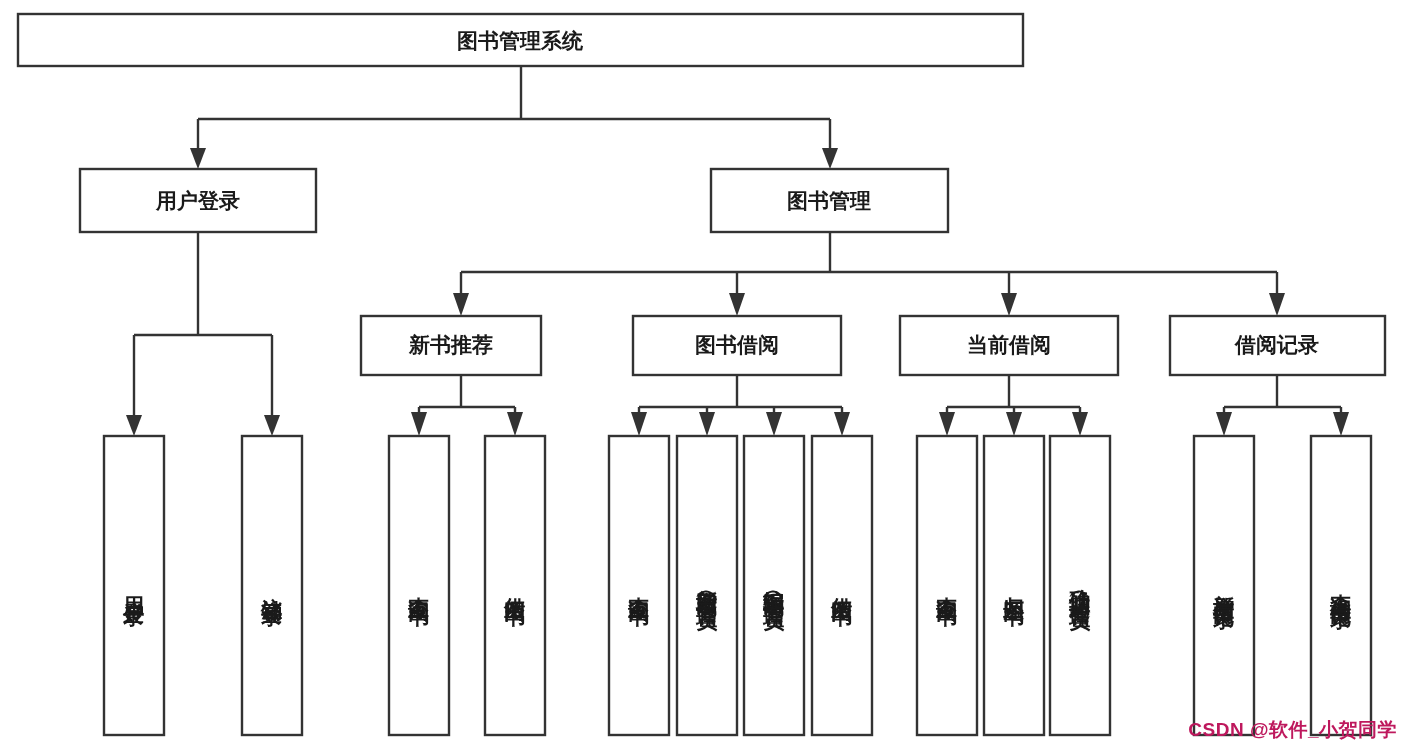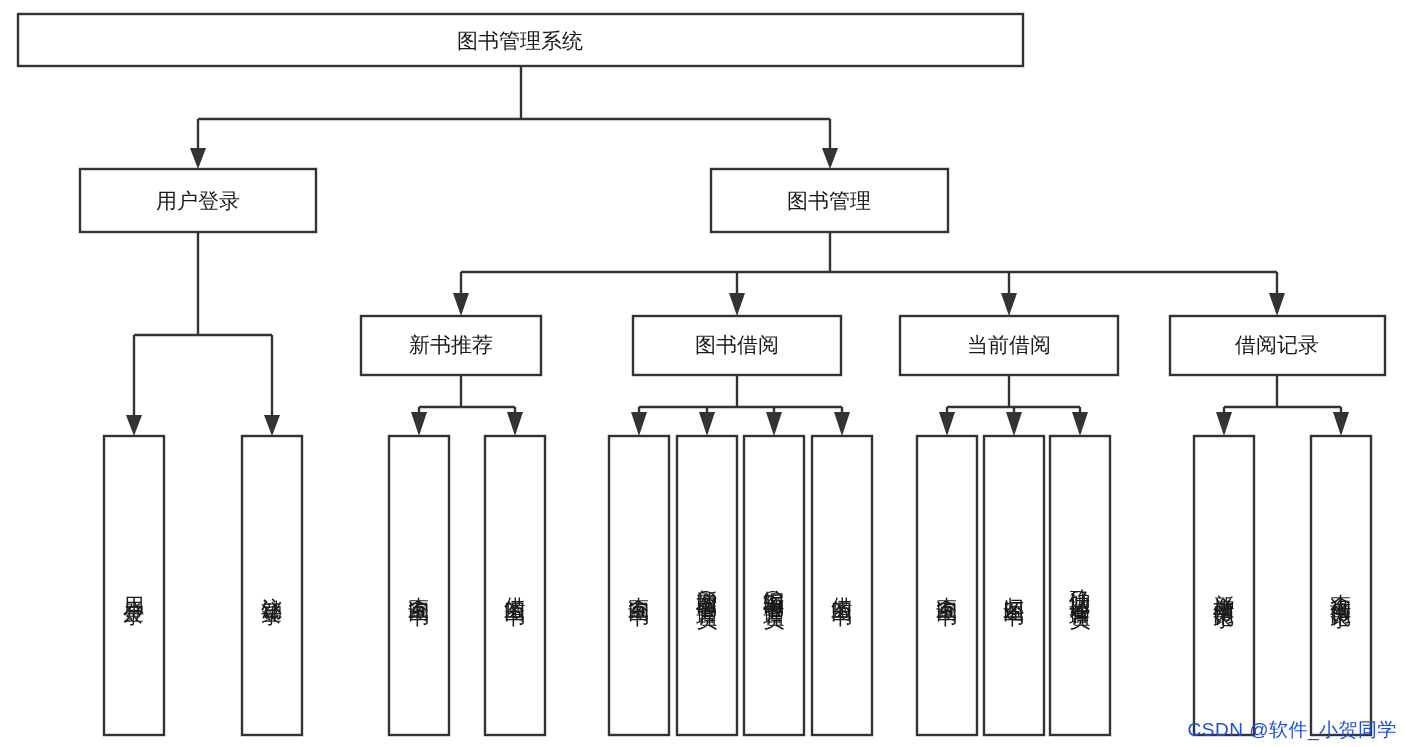--- a/index.html
+++ b/index.html
@@ -9,20 +9,21 @@
   }
   body {
     font-family: "Liberation Sans", "DejaVu Sans", sans-serif;
   }
   #diagram-root {
     position: relative;
     width: 1405px;
     height: 747px;
     background: #ffffff;
     overflow: hidden;
+    font-weight: bold;
   }
   svg#flow {
     position: absolute;
     left: 0;
     top: 0;
     width: 1405px;
     height: 747px;
     display: block;
   }
   .node-box {
@@ -62,21 +63,21 @@
     text-align: center;
     white-space: nowrap;
     pointer-events: none;
   }
   .watermark {
     position: absolute;
     right: 8px;
     bottom: 4px;
     font-family: "Liberation Sans", "DejaVu Sans", sans-serif;
     font-size: 19px;
-    color: #1d4ed8;
+    color: #be185d;
     white-space: nowrap;
     letter-spacing: 0.5px;
   }
 </style>
 </head>
 <body>
 
 <div id="diagram-root">
 
   <svg id="flow" viewBox="0 0 1405 747" xmlns="http://www.w3.org/2000/svg">

